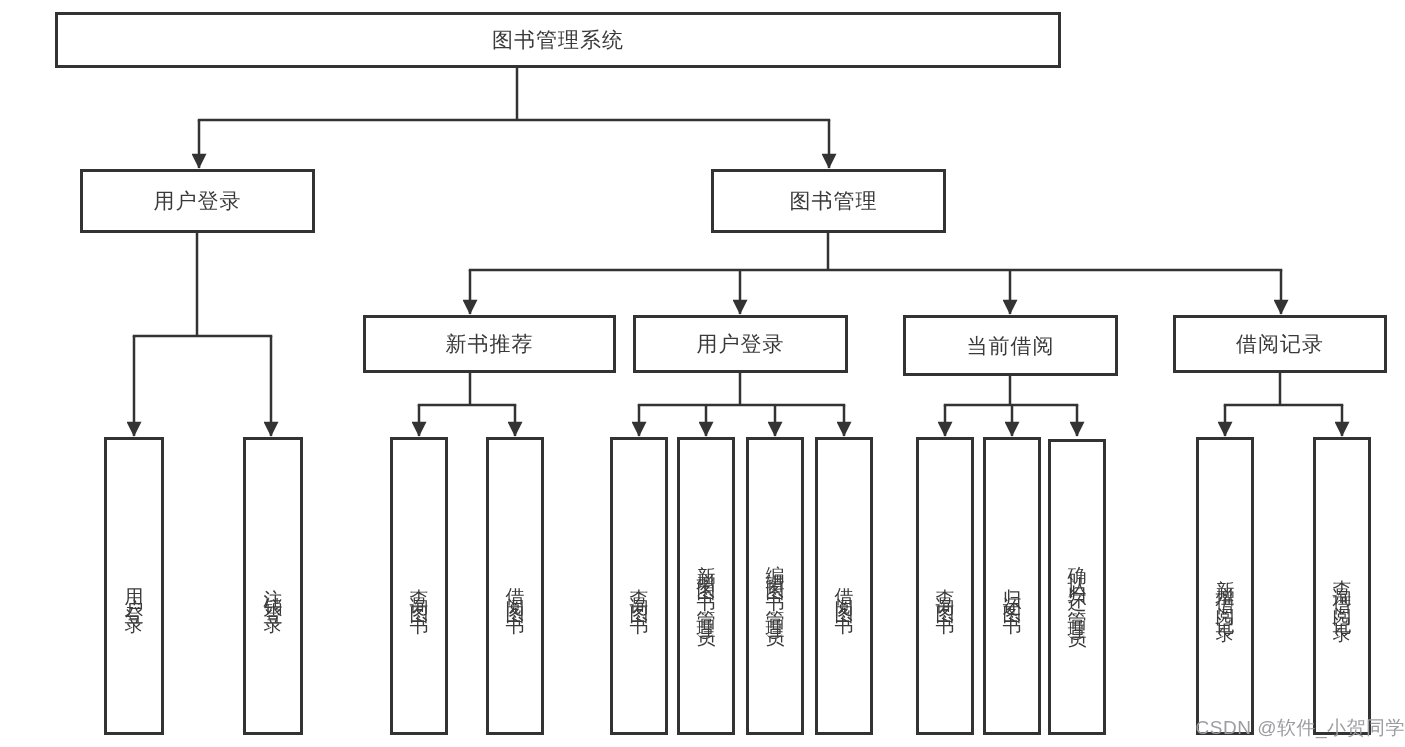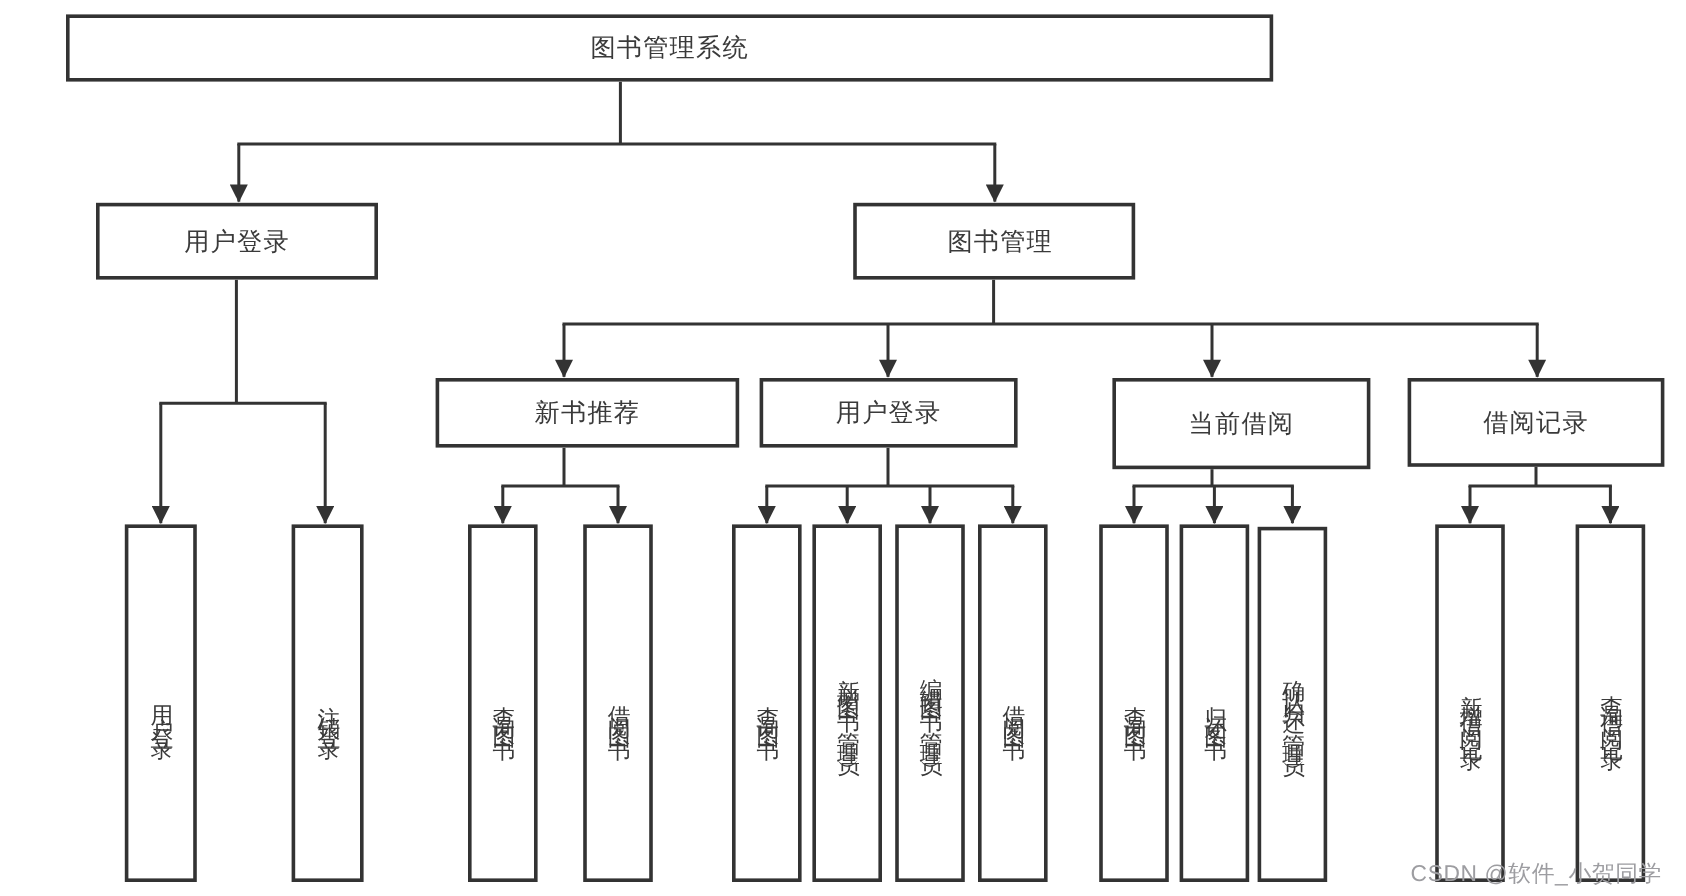--- a/index.html
+++ b/index.html
@@ -30,21 +30,21 @@
   }
   .hnode{font-size:21px;letter-spacing:1px;}
   .vnode{font-size:19px;}
   .vnode .vtext{
     writing-mode:vertical-rl;
     letter-spacing:9px;
     padding-top:9px; 
   }
   .watermark{
     position:absolute;
-    right:20px;
+    right:0;
     bottom:6px;
     font-size:19px;
     color:var(--watermark);
     letter-spacing:0.5px;
     white-space:nowrap;
   }
 </style>
 </head>
 <body>
 
@@ -110,24 +110,24 @@
   <div class="node hnode" style="left:711px;top:169px;width:235px;height:64px;padding-left:10px;">
     <span>图书管理</span>
   </div>
 
   <div class="node hnode" style="left:363px;top:315px;width:253px;height:58px;">
     <span>新书推荐</span>
   </div>
   <div class="node hnode" style="left:633px;top:315px;width:215px;height:58px;">
     <span>用户登录</span>
   </div>
-  <div class="node hnode" style="left:903px;top:315px;width:215px;height:76px;margin-left:24px;">
+  <div class="node hnode" style="left:903px;top:315px;width:215px;height:61px;">
     <span>当前借阅</span>
   </div>
-  <div class="node hnode" style="left:1173px;top:315px;width:214px;height:74px;">
+  <div class="node hnode" style="left:1173px;top:315px;width:214px;height:58px;">
     <span>借阅记录</span>
   </div>
 
   <div class="node vnode" style="left:104px;top:437px;width:60px;height:298px;">
     <span class="vtext">用户登录</span>
   </div>
   <div class="node vnode" style="left:243px;top:437px;width:60px;height:298px;">
     <span class="vtext">注销登录</span>
   </div>
 

